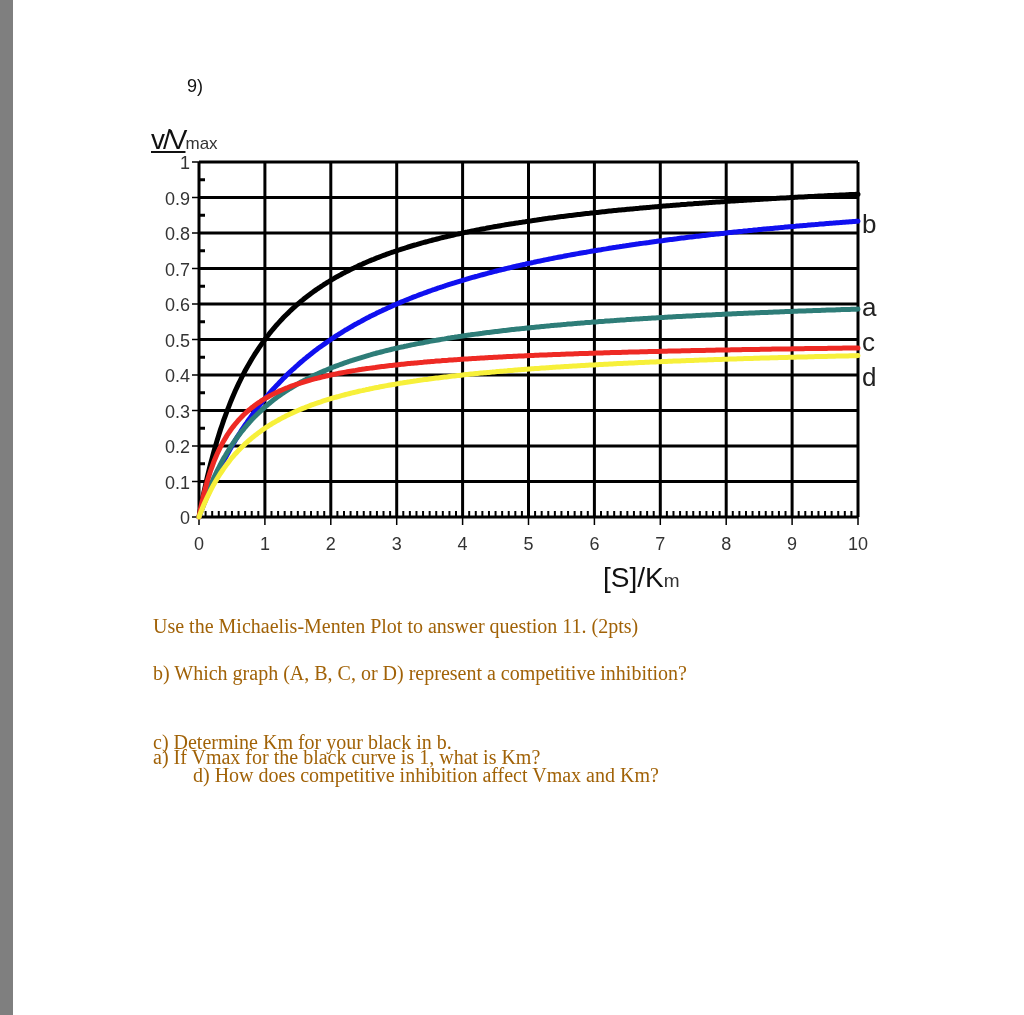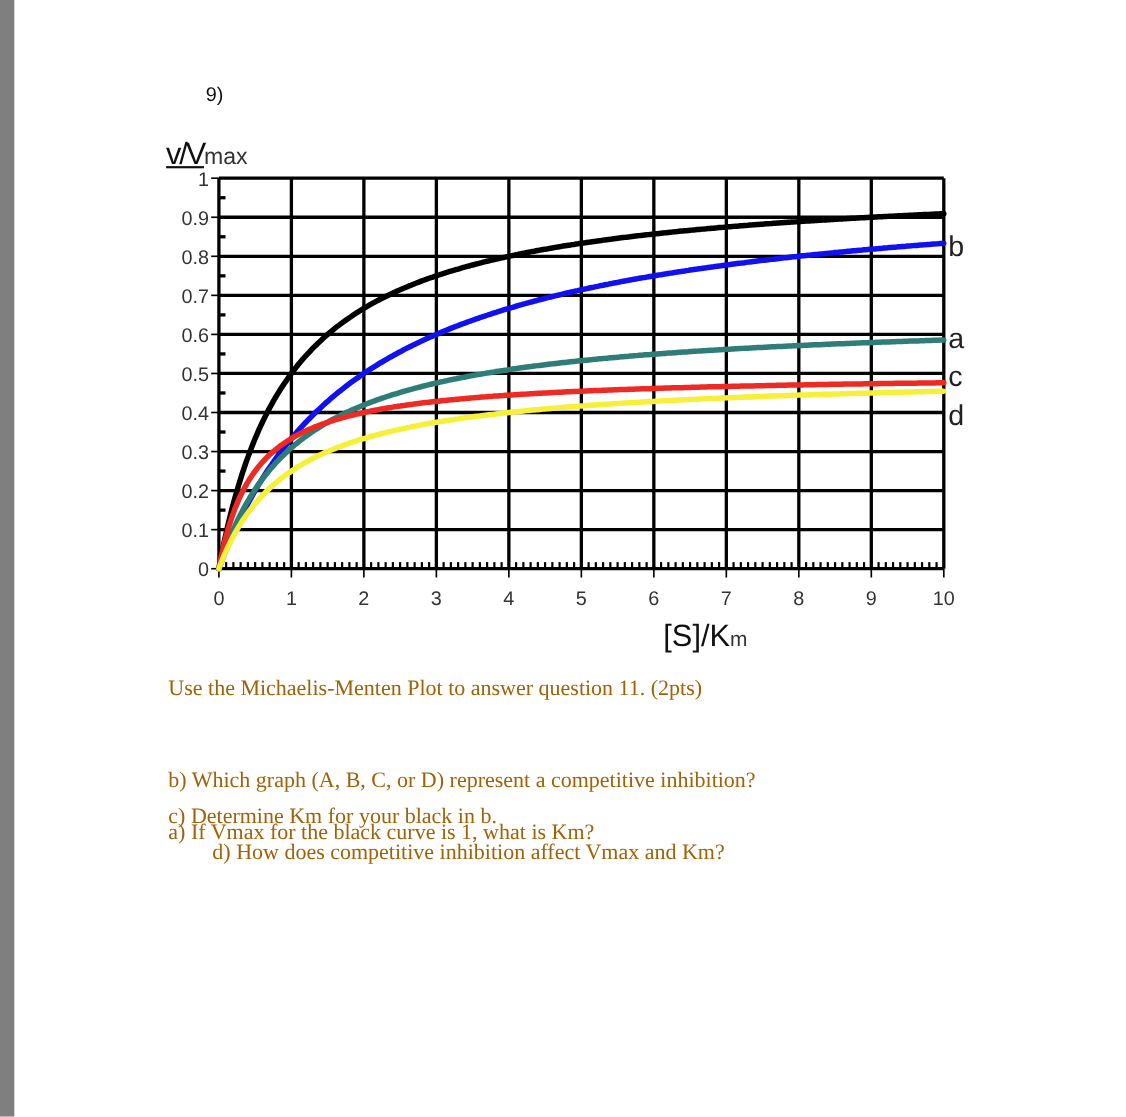--- a/index.html
+++ b/index.html
@@ -1,21 +1,21 @@
 <!DOCTYPE html>
 <html><head>
 <meta charset="utf-8">
 <style>
   html,body{margin:0;padding:0;background:#fff;}
   body{width:1024px;height:1015px;position:relative;overflow:hidden;}
   .leftbar{position:absolute;left:0;top:0;width:13px;height:1015px;background:#7f7f7f;}
   .qnum{position:absolute;left:187px;top:76px;font-family:"Liberation Sans",sans-serif;font-size:18px;color:#111;}
   .ylabel{position:absolute;left:151px;top:124px;font-family:"Liberation Sans",sans-serif;color:#111;}
   .ylabel .big{font-size:28px;letter-spacing:-2px;text-decoration:underline;}
-  .ylabel .small{font-size:21px;color:#333;}
+  .ylabel .small{font-size:17px;color:#333;}
   svg{position:absolute;left:0;top:0;}
   .text{position:absolute;left:153px;font-family:"Liberation Serif",serif;font-size:20px;color:#a16207;}
 </style>
 </head>
 <body>
 
 <div class="leftbar"></div>
 
 <div class="qnum">9)</div>
 
@@ -207,15 +207,15 @@
       <text x="862" y="233" font-size="26" font-family="Liberation Sans, sans-serif" fill="#222">b</text>
       <text x="862" y="316" font-size="26" font-family="Liberation Sans, sans-serif" fill="#222">a</text>
       <text x="862" y="351" font-size="26" font-family="Liberation Sans, sans-serif" fill="#222">c</text>
       <text x="862" y="386" font-size="26" font-family="Liberation Sans, sans-serif" fill="#222">d</text>
     </g>
   <text id="xlabel" x="603" y="587" font-family="Liberation Sans, sans-serif" fill="#111"><tspan id="xlm" font-size="28">[S]/K</tspan><tspan id="xls" font-size="19" fill="#333">m</tspan></text>
 </svg>
 
 <div class="text" style="top:615px;">Use the Michaelis-Menten Plot to answer question 11. (2pts)</div>
 <div class="text" style="top:698px;margin-top:48px;">a) If Vmax for the black curve is 1, what is Km?</div>
-<div class="text" style="top:698px;">b) Which graph (A, B, C, or D) represent a competitive inhibition?</div>
+<div class="text" style="top:662px;">b) Which graph (A, B, C, or D) represent a competitive inhibition?</div>
 <div class="text" style="top:731px;">c) Determine Km for your black in b.</div>
 <div class="text" style="top:764px;margin-left:40px;">d) How does competitive inhibition affect Vmax and Km?</div>
 
 </body></html>

